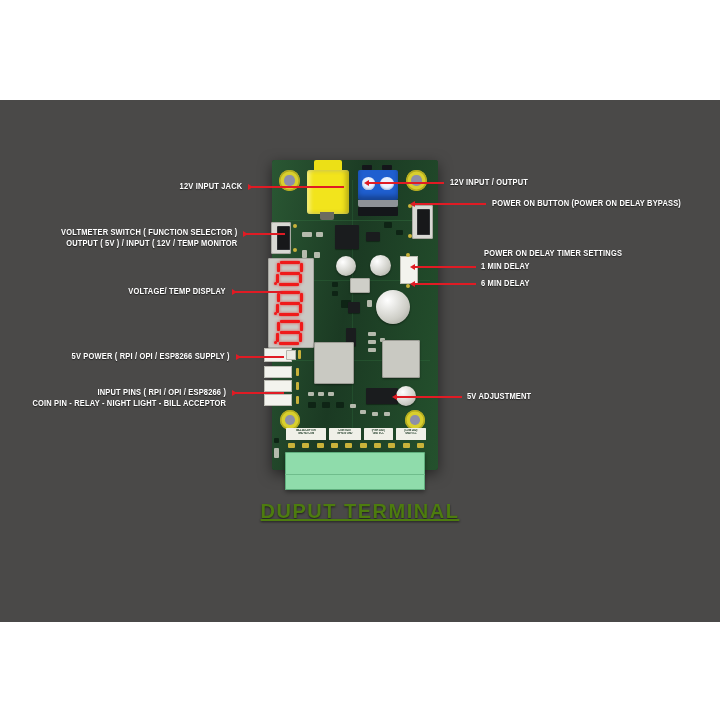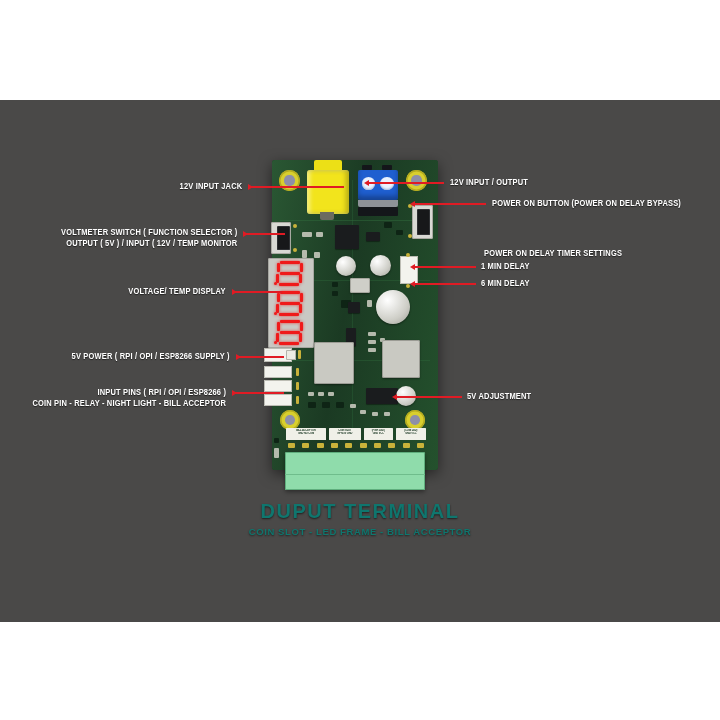--- a/index.html
+++ b/index.html
@@ -111,23 +111,23 @@
     font-weight:bold;font-size:2.6px;line-height:3.2px;text-align:center;
     letter-spacing:-.1px;white-space:nowrap;overflow:hidden;}
 
   
   .gterm{background:#8fdcab;border-radius:1.5px;
     box-shadow:inset 0 0 0 1px #5fae7d,0 2px 4px rgba(0,0,0,.4);}
   .gterm-line{position:absolute;left:0;right:0;height:1px;background:#6fbd8c;}
 
   
   .cap-title{
-    position:absolute;width:720px;text-align:center;color:#0f766e;
+    position:absolute;width:720px;text-align:center;color:#4d7c0f;
     font-family:"Liberation Sans",sans-serif;font-weight:bold;
-    letter-spacing:1px;text-shadow:0 1px 2px rgba(0,0,0,.6);
+    letter-spacing:1px;text-shadow:0 1px 2px rgba(0,0,0,.6);text-decoration:underline;
   }
 </style>
 </head>
 <body>
 
 <div id="stage">
 
   <div class="backdrop"></div>
 
   <div class="pcb">
@@ -373,15 +373,14 @@
 
   <div class="lbl l" style="left:481px;top:278px;">
     <div>6 MIN DELAY</div>
   </div>
 
   <div class="lbl l" style="left:467px;top:391px;">
     <div>5V ADJUSTMENT</div>
   </div>
 
   <div class="cap-title" style="left:0;top:500px;font-size:20px;letter-spacing:1.5px;">DUPUT TERMINAL</div>
-  <div class="cap-title" style="left:0;top:526px;font-size:9.5px;letter-spacing:.6px;">COIN SLOT  - LED FRAME - BILL ACCEPTOR</div>
 
 </div>
 
 </body></html>

